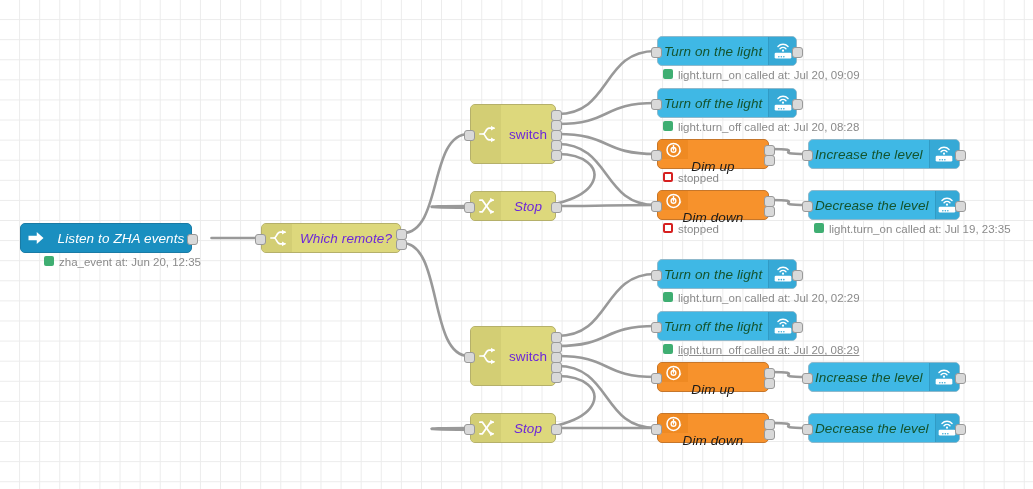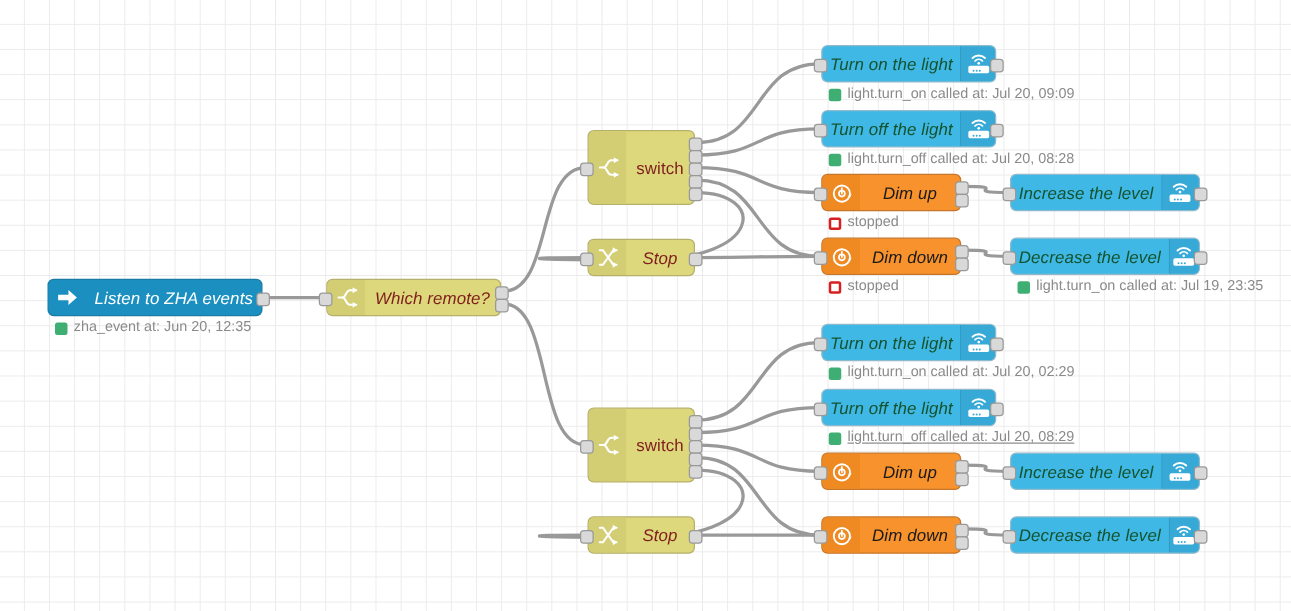--- a/index.html
+++ b/index.html
@@ -82,26 +82,27 @@
     background: #ddd87c;
     border-color: #b5b06a;
   }
   .node.yellow .lefticon {
     width: 30px;
     align-self: stretch;
     background: #d3ce74;
     border-radius: 4px 0 0 4px;
     display: flex; align-items: center; justify-content: center;
   }
-  .node.yellow .nlabel { font-style: normal; color: #7f1d1d; }
+  .node.yellow .nlabel { font-style: normal; color: #6d28d9; }
   .node.yellow.italic .nlabel { font-style: italic; }
   
   .node.orange {
     background: #f7922c;
     border-color: #c6762a;
+    flex-direction: column;
   }
   .node.orange .lefticon {
     width: 30px; align-self: stretch;
     background: #ef8a23;
     border-radius: 4px 0 0 4px;
     display: flex; align-items: center; justify-content: center;
   }
   
   .port {
     position: absolute;
@@ -111,21 +112,21 @@
     border: 1px solid #999;
     border-radius: 3px;
     box-sizing: border-box;
   }
   .port.in  { left: -7px; }
   .port.out { right: -7px; }
   
   .status {
     position: absolute;
     display: flex;
-    align-items: flex-end;
+    align-items: flex-start;
     gap: 5px;
     font-size: 11.5px;
     color: #8e8e8e;
     white-space: nowrap;
   }
   .status .dot-green {
     width: 10px; height: 10px;
     background: #3fae72;
     border-radius: 2px;
     display: inline-block;
@@ -160,21 +161,21 @@
       <path d="M 557.5 336 C 611.4 336, 601.6 274, 655.5 274" stroke="#999999" stroke-width="2.6" fill="none" stroke-linecap="round"></path>
       <path d="M 557.5 346 C 611.4 346, 601.6 326, 655.5 326" stroke="#999999" stroke-width="2.6" fill="none" stroke-linecap="round"></path>
       <path d="M 557.5 356 C 611.4 356, 601.6 377, 655.5 377" stroke="#999999" stroke-width="2.6" fill="none" stroke-linecap="round"></path>
       <path d="M 557.5 366 C 611.4 366, 601.6 428, 655.5 428" stroke="#999999" stroke-width="2.6" fill="none" stroke-linecap="round"></path>
       <path d="M 557.5 376 C 612.5 376, 612.5 430, 513 430 C 413.5 430, 413.5 428, 468.5 428" stroke="#999999" stroke-width="2.6" fill="none" stroke-linecap="round"></path>
       <path d="M 557.5 428 C 611.4 428, 601.6 428, 655.5 428" stroke="#999999" stroke-width="2.6" fill="none" stroke-linecap="round"></path>
       <path d="M 770.5 372 C 810.5 372, 766.5 377, 806.5 377" stroke="#999999" stroke-width="2.6" fill="none" stroke-linecap="round"></path>
       <path d="M 770.5 423 C 810.5 423, 766.5 428, 806.5 428" stroke="#999999" stroke-width="2.6" fill="none" stroke-linecap="round"></path>
     </svg>
   <div id="nodes-layer">
-      <div class="node teal" style="left: 38px; top: 223px; width: 172px; height: 30px;">
+      <div class="node teal" style="left: 20px; top: 223px; width: 172px; height: 30px;">
         <span class="lefticon">
           <svg class="ic" width="18" height="18" viewBox="0 0 24 24">
             <path fill="white" d="M2 9h11V4l9 8-9 8v-5H2z"></path>
           </svg>
         </span>
         <span class="nlabel">Listen to ZHA events</span>
         <span class="port out" style="top: 9.5px;"></span>
       </div>
       <div class="status" style="left: 44px; top: 256px;">
         <span class="dot-green"></span>

